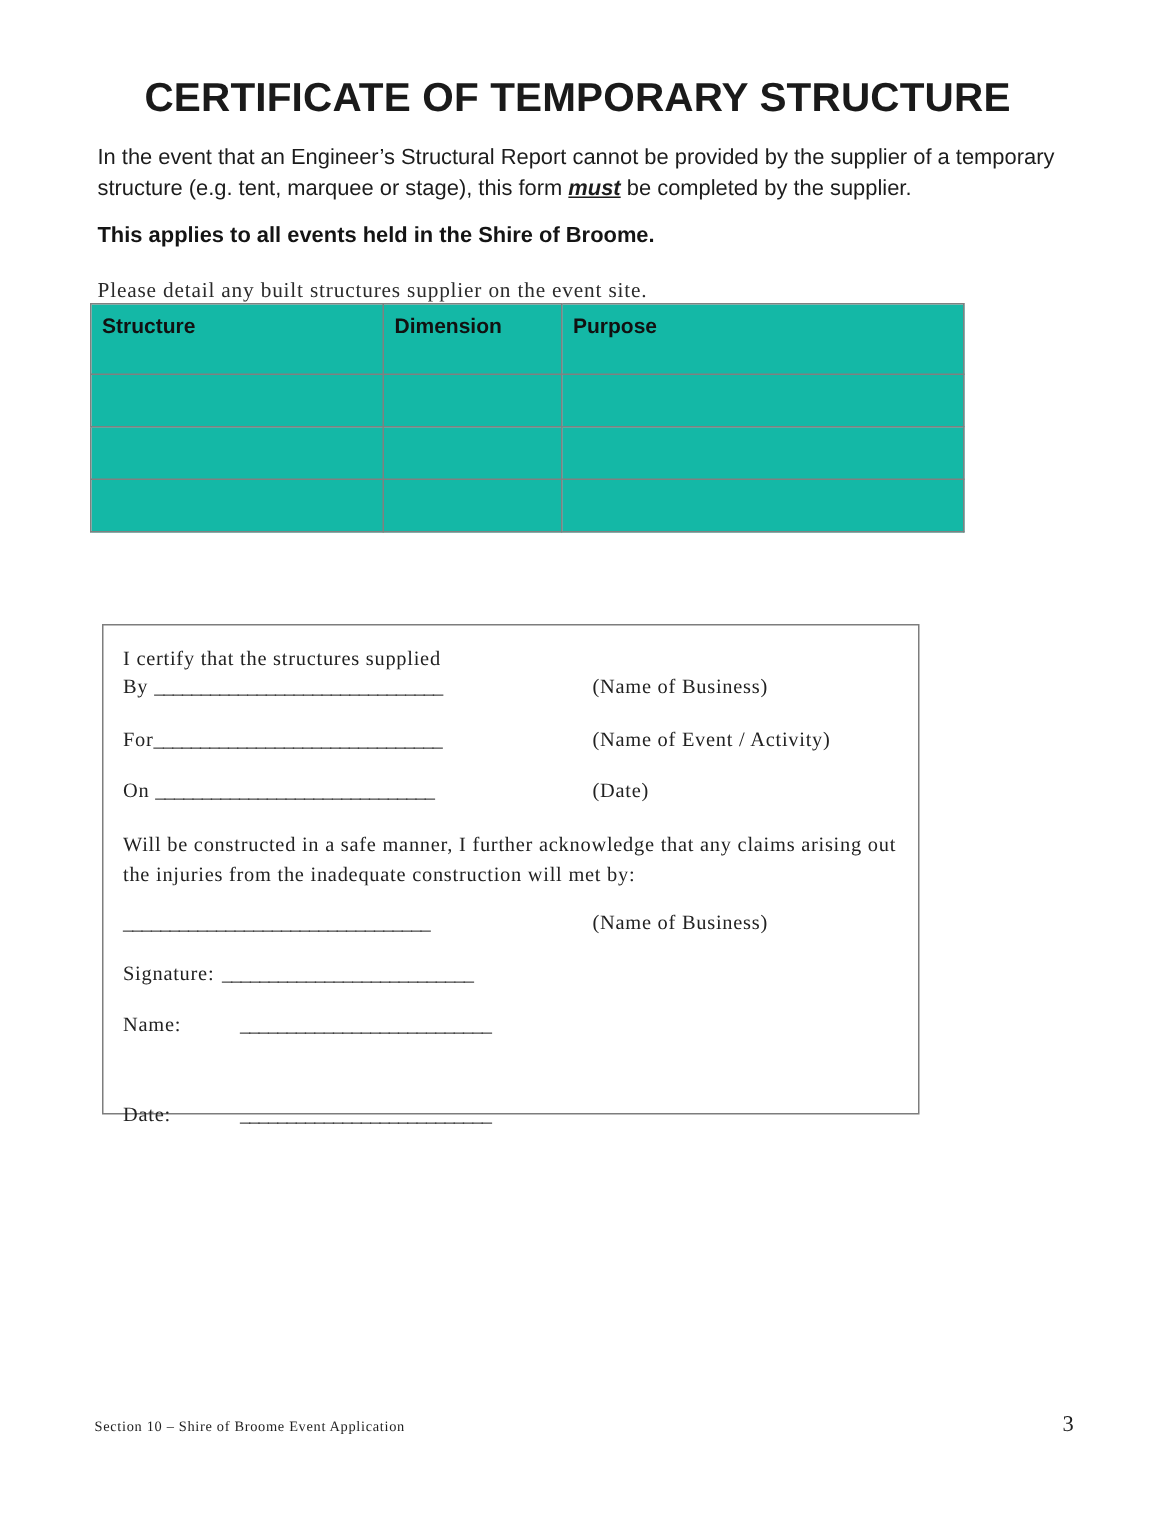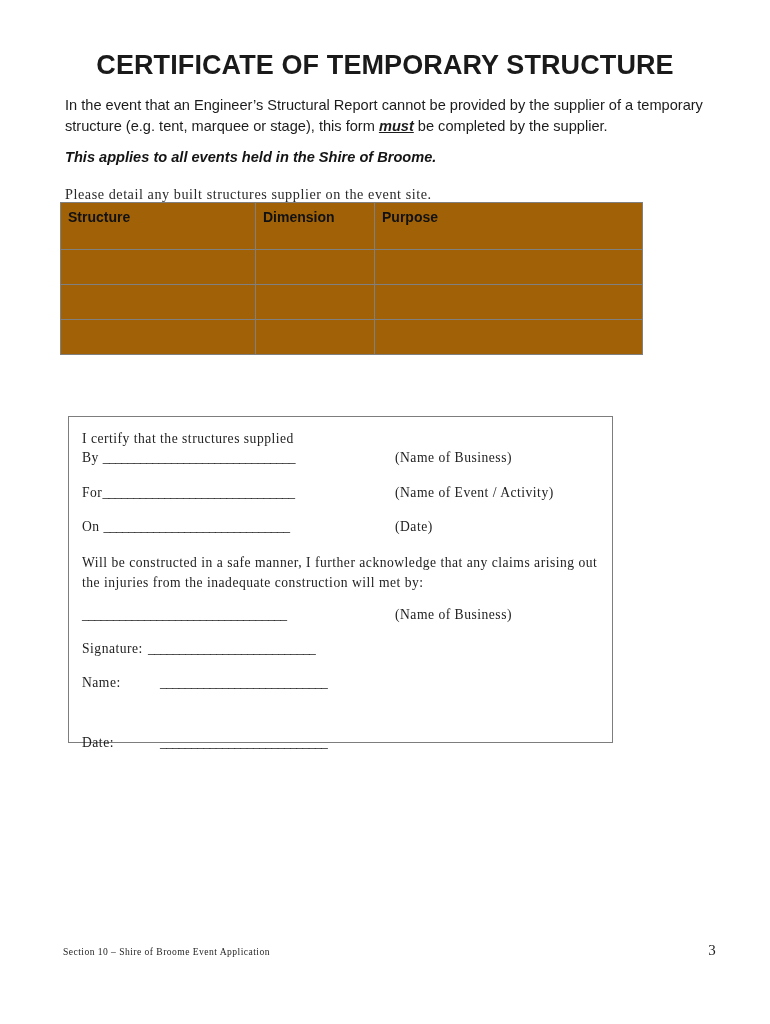--- a/index.html
+++ b/index.html
@@ -56,21 +56,20 @@
     text-decoration: underline;
   }
 
   .applies-line {
     position: absolute;
     left: 65px;
     top: 134px;
     width: 648px;
     font-family: "Liberation Sans", "DejaVu Sans", sans-serif;
     font-weight: bold;
-    font-style: italic;
     font-size: 14.6px;
     color: #141414;
   }
 
   .detail-line {
     position: absolute;
     left: 65px;
     top: 172px;
     width: 648px;
     font-family: "Liberation Serif", "DejaVu Serif", serif;
@@ -86,21 +85,21 @@
     top: 202px;
     width: 558px;
     border-collapse: collapse;
     table-layout: fixed;
   }
   .structures-table td,
   .structures-table th {
     border: 1px solid #808080;
     padding: 0;
     vertical-align: top;
-    background: #a16207;
+    background: #14b8a6;
   }
   .structures-table th {
     height: 40px;
     text-align: left;
     font-family: "Liberation Sans", "DejaVu Sans", sans-serif;
     font-weight: bold;
     font-size: 14px;
     color: #111111;
     padding: 6px 0 0 7px;
   }

